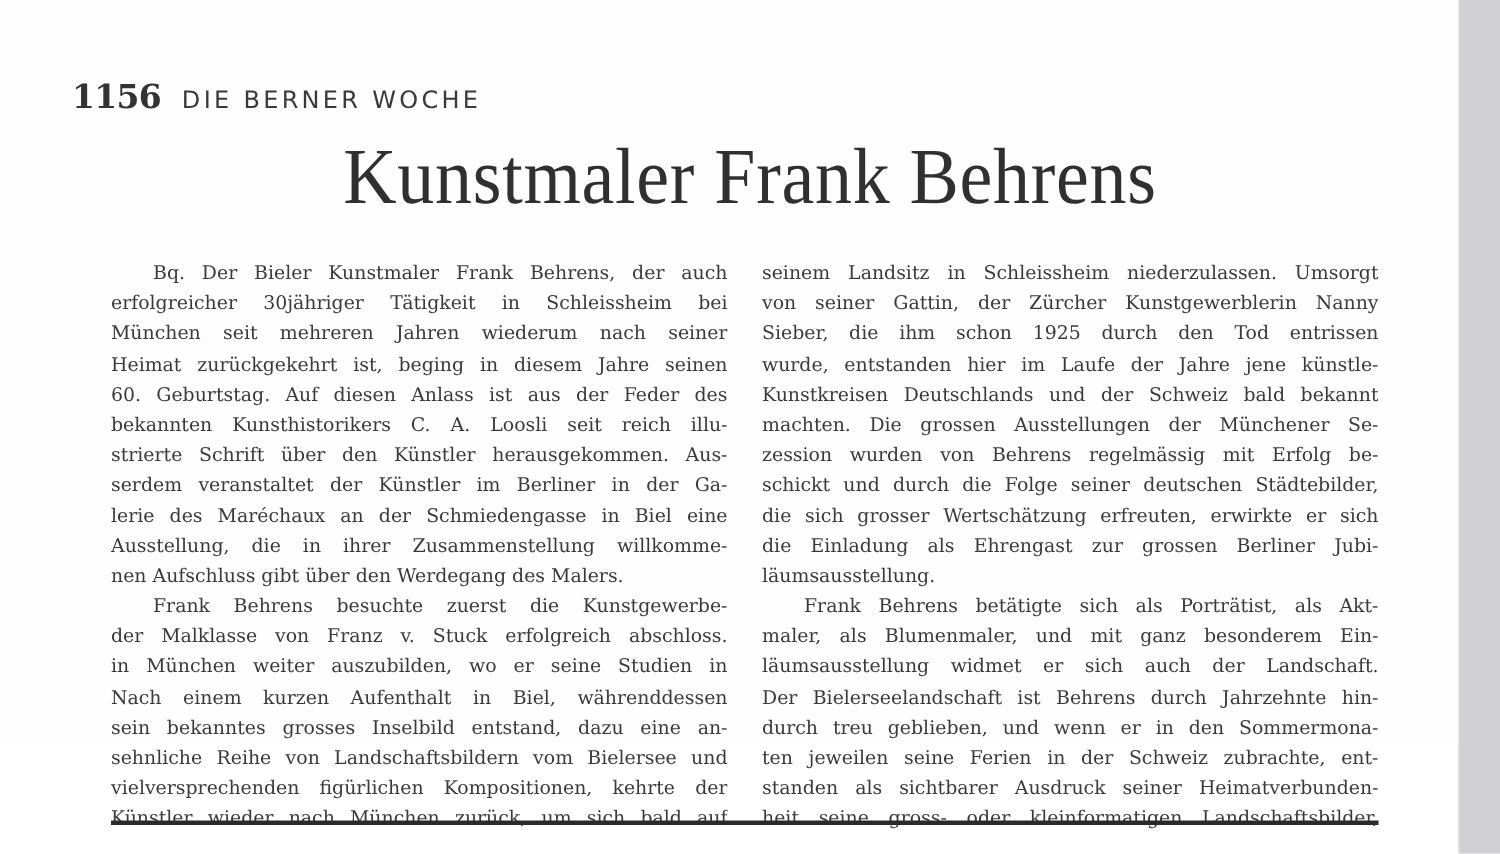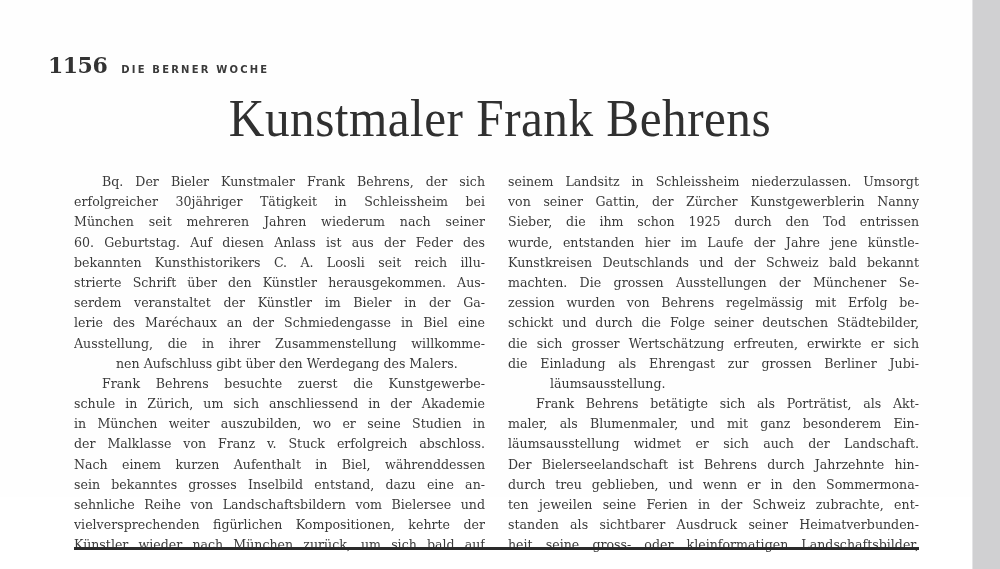--- a/index.html
+++ b/index.html
@@ -35,22 +35,22 @@
     }
     .page-number {
       font-family: "DejaVu Serif", serif;
       font-weight: bold;
       font-size: 22px;
       letter-spacing: -0.5px;
       color: #333;
     }
     .journal-name {
       font-family: "DejaVu Sans", sans-serif;
-      font-weight: bold;
-      font-size: 10px;
+      font-weight: normal;
+      font-size: 16px;
       letter-spacing: 2.2px;
       margin-left: 14px;
       color: #3a3a3a;
     }
     .title {
       position: absolute;
       left: 0;
       width: 1000px;
       top: 92px;
       text-align: center;
@@ -83,21 +83,20 @@
     }
     .column .line {
       display: block;
       white-space: nowrap;
       text-align-last: justify;
       height: 20.2px;
       overflow: hidden;
     }
     .column .line.last {
       text-align-last: left;
-      margin-left: 42px;
     }
     .column .line.indent {
       padding-left: 28px;
     }
     .bottom-rule {
       position: absolute;
       left: 74px;
       top: 547px;
       width: 845px;
       height: 3px;
@@ -111,34 +110,34 @@
 
   <div class="running-head">
     <span class="page-number">1156</span>
     <span class="journal-name">DIE BERNER WOCHE</span>
   </div>
 
   <h1 class="title">Kunstmaler Frank Behrens</h1>
 
   <div class="columns">
     <div class="column" id="col-left">
-        <span class="line indent">Bq.  Der Bieler Kunstmaler Frank Behrens, der sich</span>
+        <span class="line indent">Bq.  Der Bieler Kunstmaler Frank Behrens, der auch</span>
         <span class="line">erfolgreicher 30jähriger Tätigkeit in Schleissheim bei</span>
         <span class="line">München seit mehreren Jahren wiederum nach seiner</span>
+        <span class="line">Heimat zurückgekehrt ist, beging in diesem Jahre seinen</span>
         <span class="line">60. Geburtstag.  Auf diesen Anlass ist aus der Feder des</span>
         <span class="line">bekannten Kunsthistorikers C. A. Loosli seit reich illu-</span>
         <span class="line">strierte Schrift über den Künstler herausgekommen. Aus-</span>
-        <span class="line">serdem veranstaltet der Künstler im Bieler in der Ga-</span>
+        <span class="line">serdem veranstaltet der Künstler im Berliner in der Ga-</span>
         <span class="line">lerie des Maréchaux an der Schmiedengasse in Biel eine</span>
         <span class="line">Ausstellung, die in ihrer Zusammenstellung willkomme-</span>
         <span class="line last">nen Aufschluss gibt über den Werdegang des Malers.</span>
         <span class="line indent">Frank Behrens besuchte zuerst die Kunstgewerbe-</span>
-        <span class="line">schule in Zürich, um sich anschliessend in der Akademie</span>
+        <span class="line">der Malklasse von Franz v. Stuck erfolgreich abschloss.</span>
         <span class="line">in München weiter auszubilden, wo er seine Studien in</span>
-        <span class="line">der Malklasse von Franz v. Stuck erfolgreich abschloss.</span>
         <span class="line">Nach einem kurzen Aufenthalt in Biel, währenddessen</span>
         <span class="line">sein bekanntes grosses Inselbild entstand, dazu eine an-</span>
         <span class="line">sehnliche Reihe von Landschaftsbildern vom Bielersee und</span>
         <span class="line">vielversprechenden figürlichen Kompositionen, kehrte der</span>
         <span class="line">Künstler wieder nach München zurück, um sich bald auf</span>
       </div>
     <div class="column" id="col-right">
         <span class="line">seinem Landsitz in Schleissheim niederzulassen.  Umsorgt</span>
         <span class="line">von seiner Gattin, der Zürcher Kunstgewerblerin Nanny</span>
         <span class="line">Sieber, die ihm schon 1925 durch den Tod entrissen</span>

